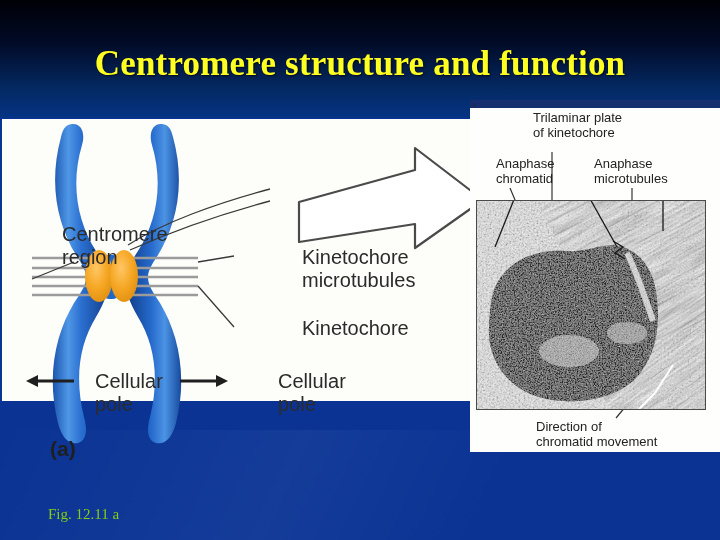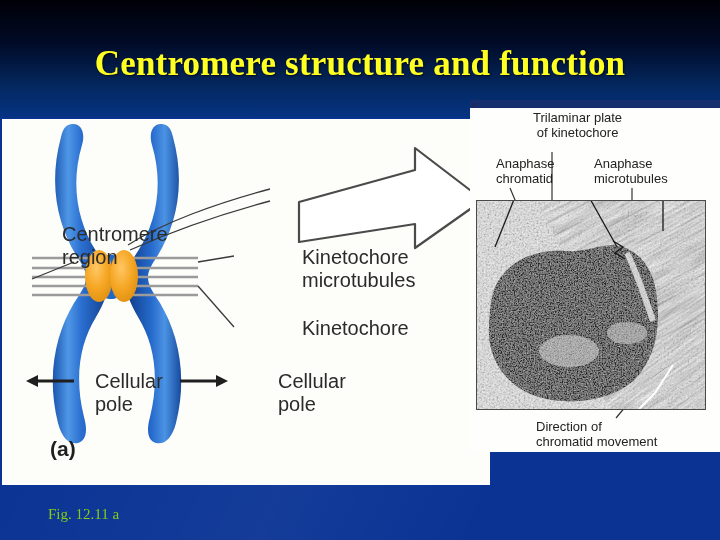--- a/index.html
+++ b/index.html
@@ -57,21 +57,21 @@
     text-shadow: 1px 1px 2px rgba(0,0,0,0.65);
     white-space: nowrap;
   }
 
   
   #panel-left {
     position: absolute;
     left: 2px;
     top: 119px;
     width: 488px;
-    height: 366px;
+    height: 282px;
     background: #fdfdfa;
   }
   
   #panel-right {
     position: absolute;
     left: 470px;
     top: 100px;
     width: 250px;
     height: 352px;
     background: #fefefc;
@@ -115,21 +115,21 @@
 
   
   .mlabel {
     position: absolute;
     font-family: "Liberation Sans", sans-serif;
     font-size: 13px;
     line-height: 15px;
     color: #222;
     white-space: pre;
   }
-  #m-trilaminar { left: 533px; top: 110px; text-align: center; }
+  #m-trilaminar { left: 533px; top: 110px; text-align: left; }
   #m-anaphase   { left: 496px; top: 156px; }
   #m-spindle    { left: 594px; top: 156px; }
   #m-direction  { left: 520px; top: 419px; margin-left: 16px; }
 
   #micrograph-frame {
     position: absolute;
     left: 476px;
     top: 200px;
     width: 228px;
     height: 208px;

